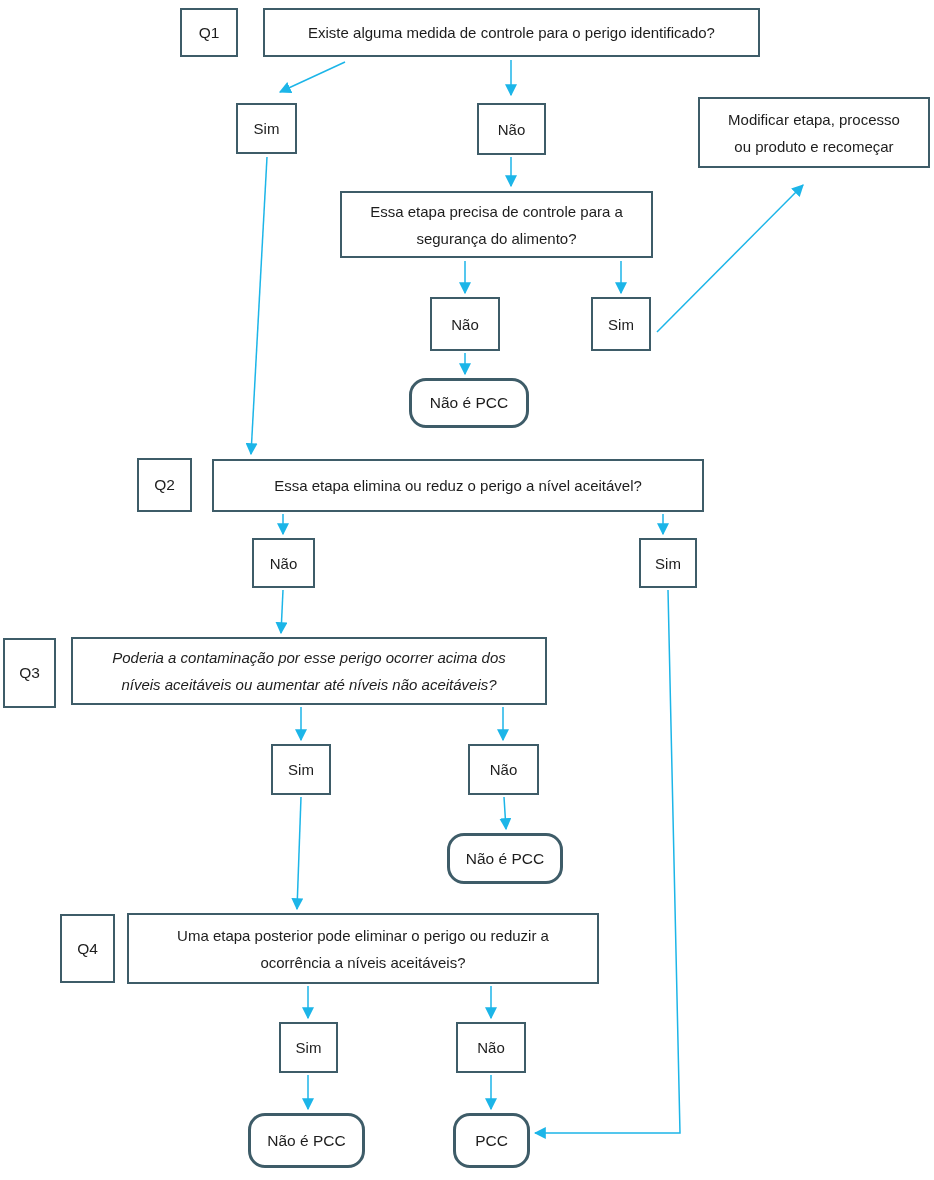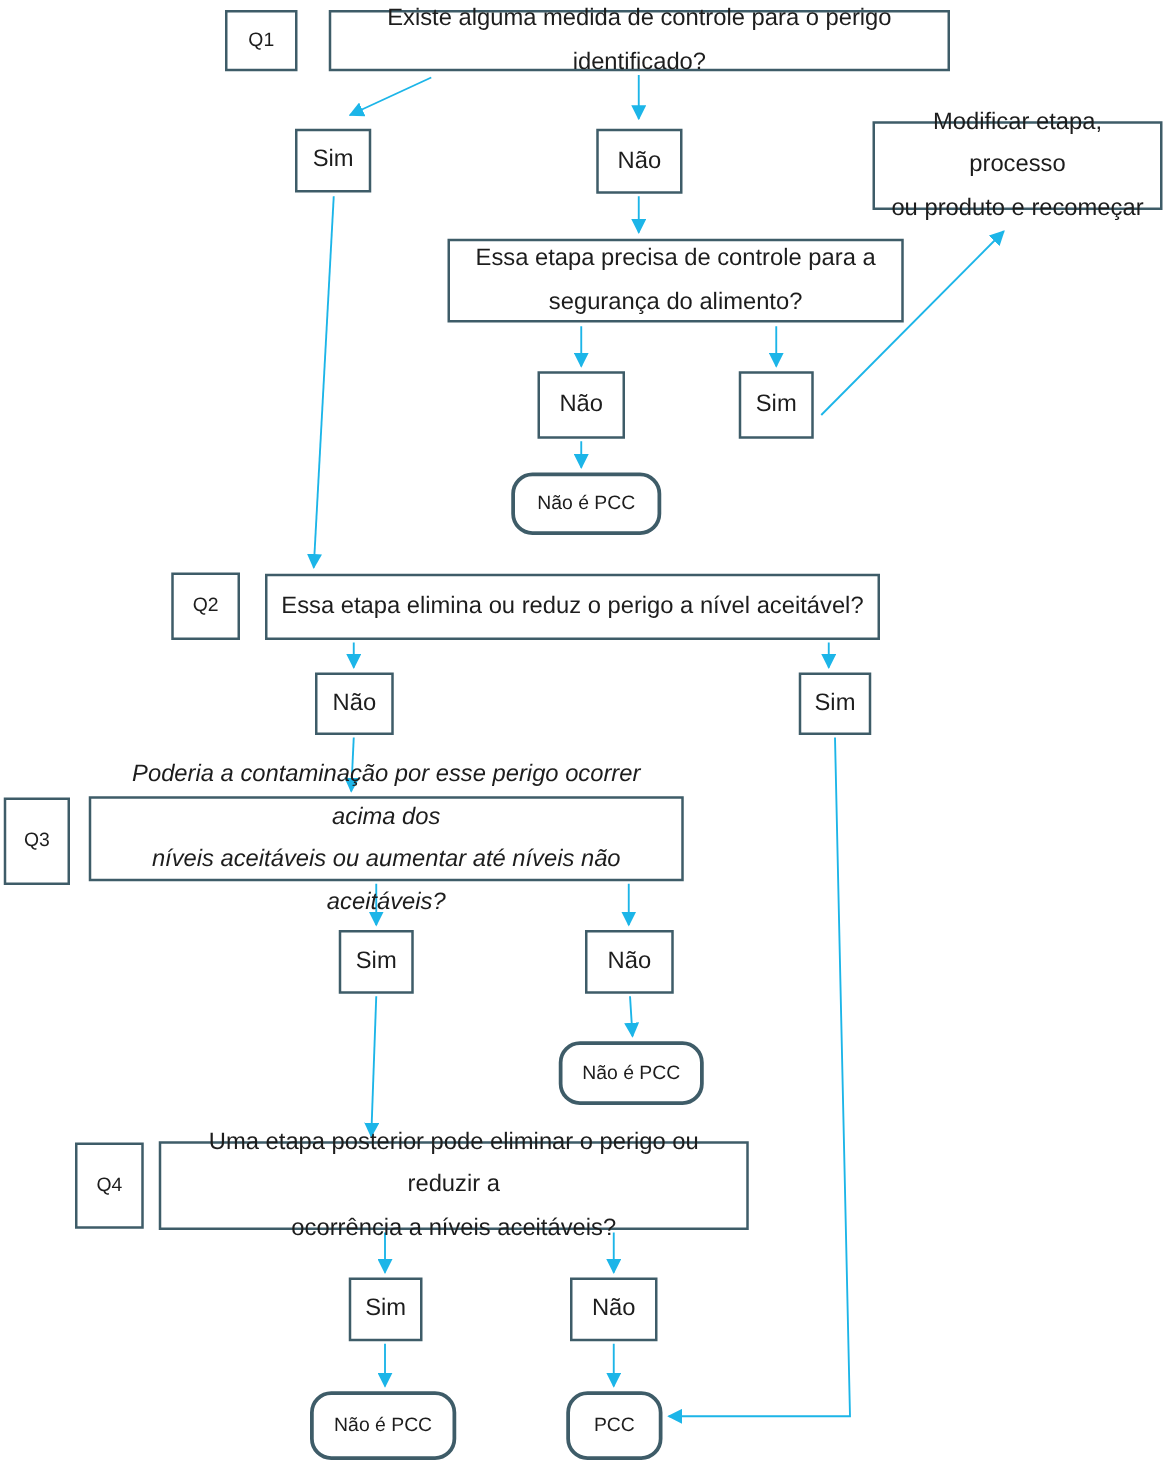--- a/index.html
+++ b/index.html
@@ -18,21 +18,21 @@
   }
   .box {
     position: absolute;
     border: 2px solid #3e5c68;
     background: #ffffff;
     display: flex;
     align-items: center;
     justify-content: center;
     text-align: center;
     color: #1d1d1d;
-    font-size: 19px;
+    font-size: 15px;
     line-height: 1.8;
     padding: 2px 10px;
     white-space: pre-line;
   }
   .bold { font-weight: 400; font-size: 15.5px; }
   .result { border-width: 3px; border-radius: 17px; }
 </style>
 </head>
 <body>
 
@@ -68,21 +68,21 @@
     </g>
   </svg>
 
   <div class="box bold" style="left:180px; top:8px;  width:58px;  height:49px;">Q1</div>
   <div class="box" style="left:263px; top:8px;  width:497px; height:49px;">Existe alguma medida de controle para o perigo identificado?</div>
   <div class="box" style="left:236px; top:103px; width:61px; height:51px;">Sim</div>
   <div class="box" style="left:477px; top:103px; width:69px; height:52px;">Não</div>
   <div class="box" style="left:698px; top:97px; width:232px; height:71px;">Modificar etapa, processo
 ou produto e recomeçar</div>
 
-  <div class="box" style="left:358px; top:191px; width:365px; height:67px;">Essa etapa precisa de controle para a
+  <div class="box" style="left:340px; top:191px; width:313px; height:67px;">Essa etapa precisa de controle para a
 segurança do alimento?</div>
   <div class="box" style="left:430px; top:297px; width:70px;  height:54px;">Não</div>
   <div class="box" style="left:591px; top:297px; width:60px;  height:54px;">Sim</div>
   <div class="box bold result" style="left:409px; top:378px; width:120px; height:50px;">Não é PCC</div>
 
   <div class="box bold" style="left:137px; top:458px; width:55px;  height:54px;">Q2</div>
   <div class="box" style="left:212px; top:459px; width:492px; height:53px;">Essa etapa elimina ou reduz o perigo a nível aceitável?</div>
   <div class="box" style="left:252px; top:538px; width:63px;  height:50px;">Não</div>
   <div class="box" style="left:639px; top:538px; width:58px;  height:50px;">Sim</div>
 

